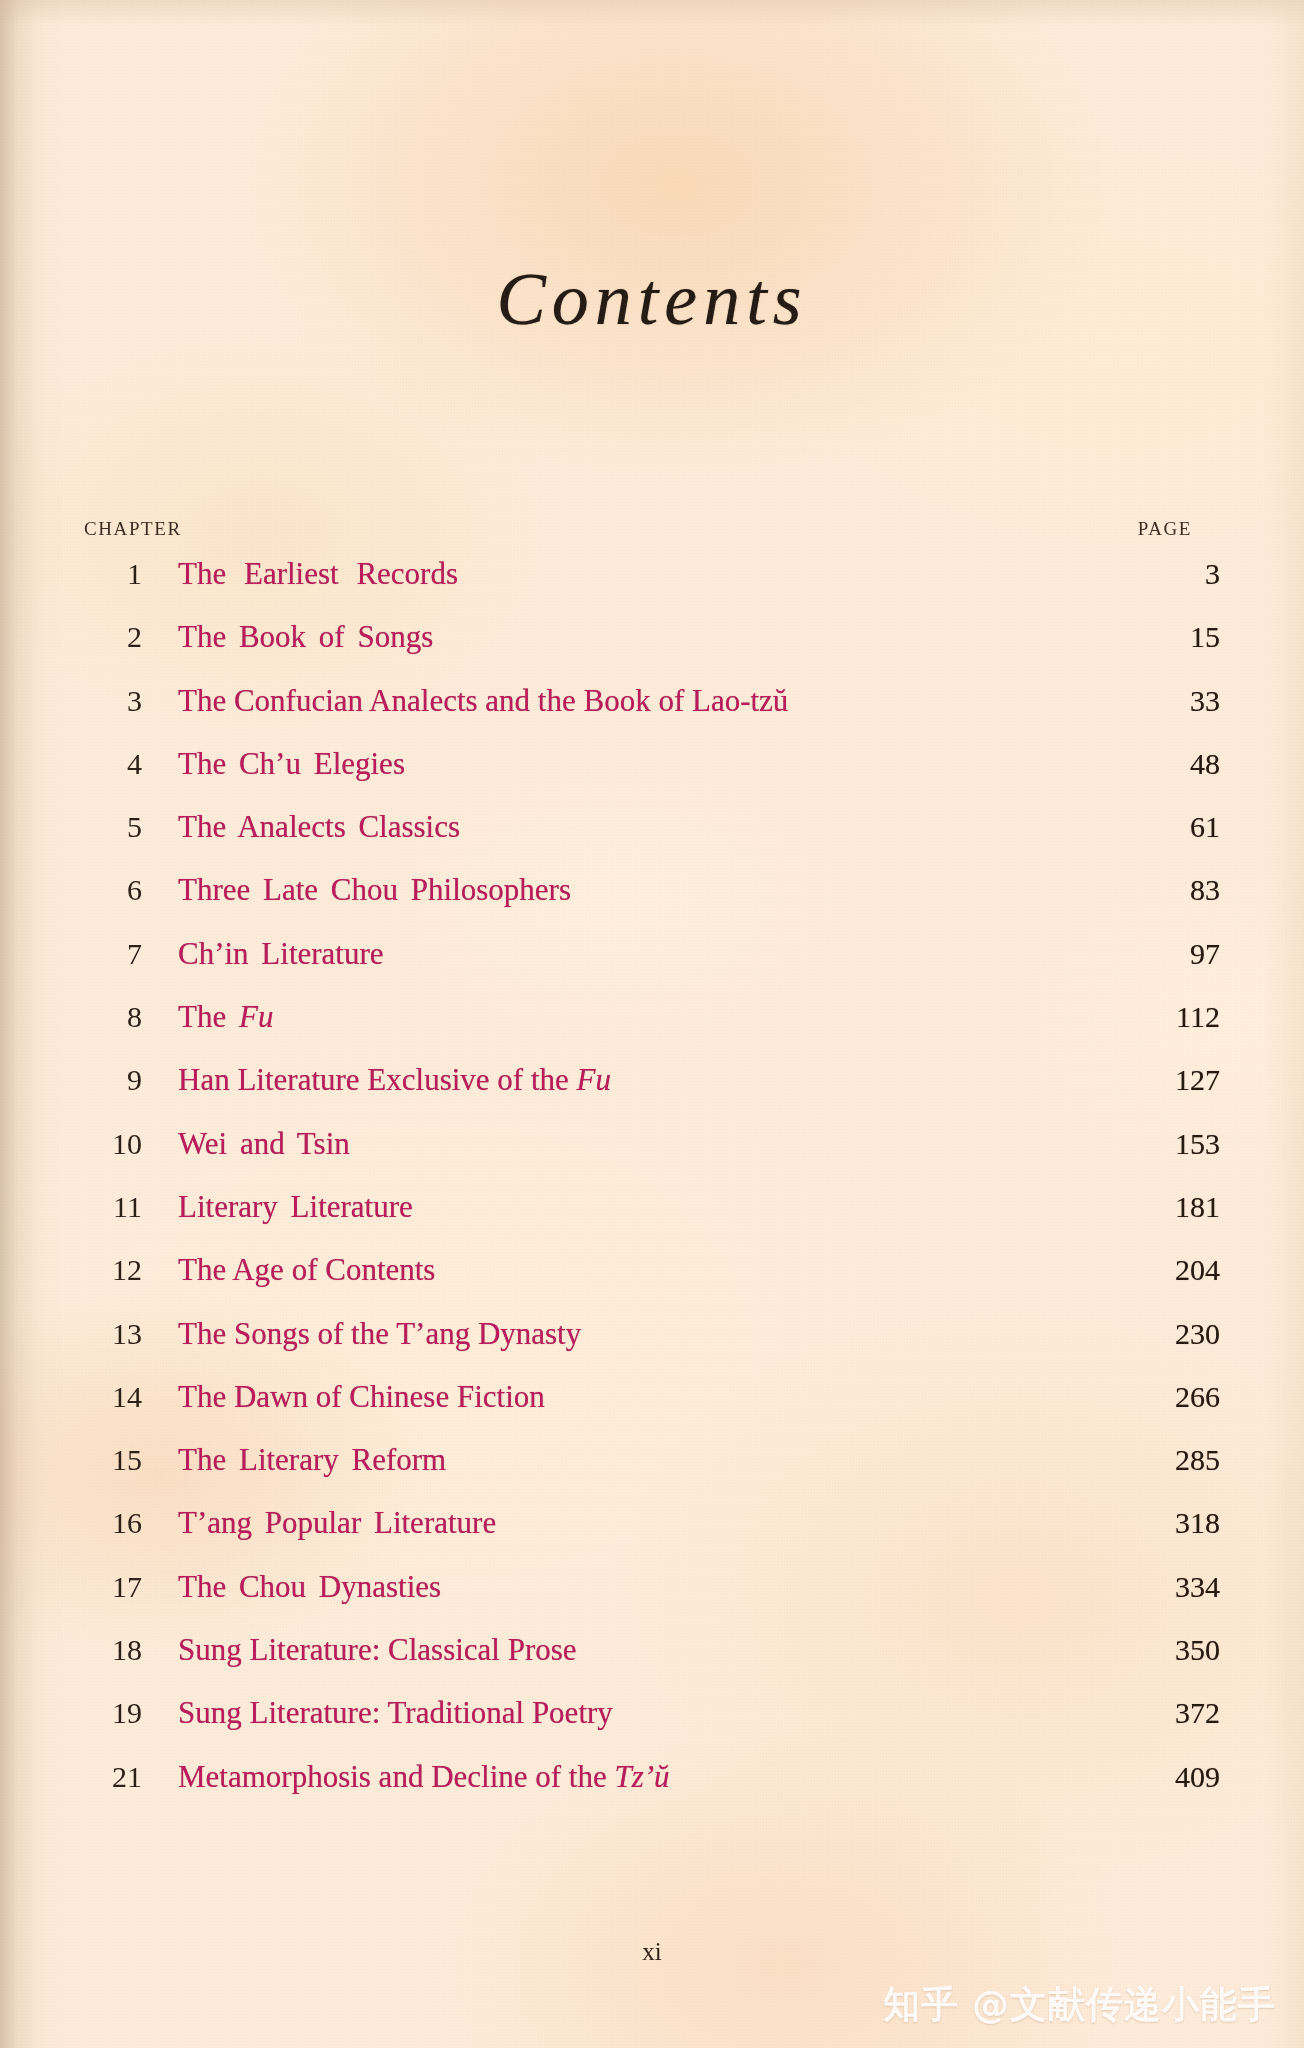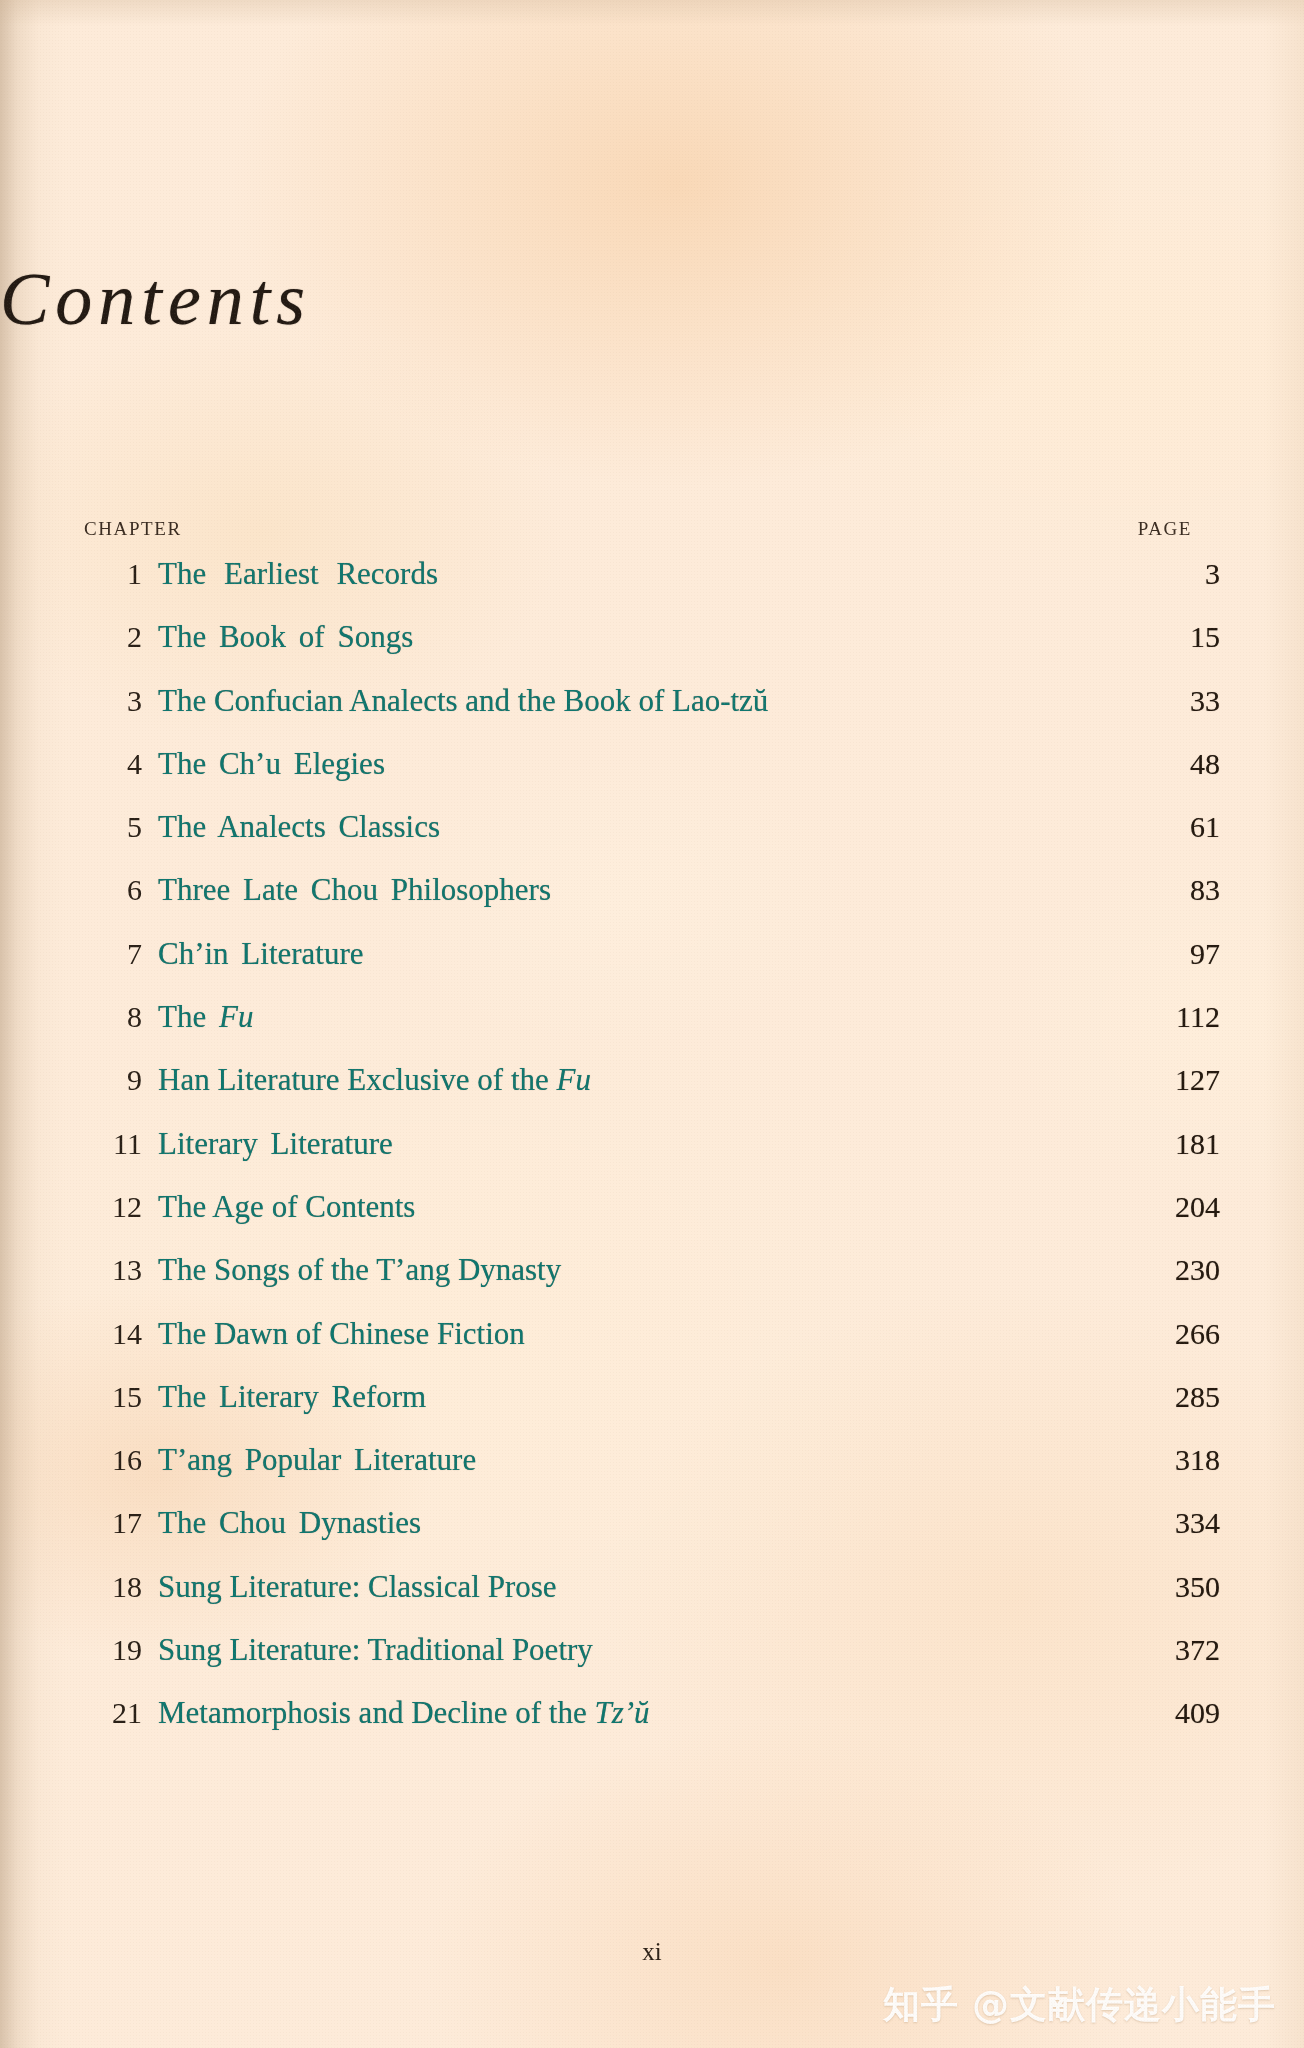--- a/index.html
+++ b/index.html
@@ -75,21 +75,21 @@
     top: 0; left: 0;
     width: 100%;
     height: 100%;
   }
 
   .toc-title {
     position: absolute;
     top: 262px;
     left: 0;
     width: 100%;
-    text-align: left;
+    text-align: center;
     font-style: italic;
     font-size: 74px;
     line-height: 1;
     letter-spacing: 6px;
     color: #231a13;
     text-shadow: 0 0 1.1px rgba(35,26,19,0.55);
   }
 
   .col-heads {
     position: absolute;
@@ -123,23 +123,23 @@
   .row-num {
     width: 58px;
     flex: 0 0 58px;
     text-align: right;
     font-size: 30px;
     color: #2a2017;
   }
 
   .row-title {
     flex: 0 0 auto;
-    margin-left: 16px;
+    margin-left: 36px;
     white-space: nowrap;
-    color: #0f766e;
+    color: #be185d;
     text-shadow: 0 0 0.7px rgba(36,25,15,0.5);
   }
   .row-title em {
     font-style: italic;
   }
 
   
   .row-dots {
     flex: 1 1 auto;
     position: relative;
@@ -348,20 +348,35 @@
           <span class="row-dots">
             <span style="right: 0%;">.</span>
             <span style="right: 20%;">.</span>
             <span style="right: 40%;">.</span>
             <span style="right: 60%;">.</span>
             <span style="right: 80%;">.</span>
           </span>
           <span class="row-page">127</span>
         </div>
         <div class="toc-row">
+          <span class="row-num">10</span>
+          <span class="row-title sp-mid">Wei and Tsin</span>
+          <span class="row-dots">
+            <span style="right: 0%;">.</span>
+            <span style="right: 12.5%;">.</span>
+            <span style="right: 25%;">.</span>
+            <span style="right: 37.5%;">.</span>
+            <span style="right: 50%;">.</span>
+            <span style="right: 62.5%;">.</span>
+            <span style="right: 75%;">.</span>
+            <span style="right: 87.5%;">.</span>
+          </span>
+          <span class="row-page">153</span>
+        </div>
+        <div class="toc-row">
           <span class="row-num">11</span>
           <span class="row-title sp-mid">Literary Literature</span>
           <span class="row-dots">
             <span style="right: 0%;">.</span>
             <span style="right: 14.2857%;">.</span>
             <span style="right: 28.5714%;">.</span>
             <span style="right: 42.8571%;">.</span>
             <span style="right: 57.1429%;">.</span>
             <span style="right: 71.4286%;">.</span>
             <span style="right: 85.7143%;">.</span>

